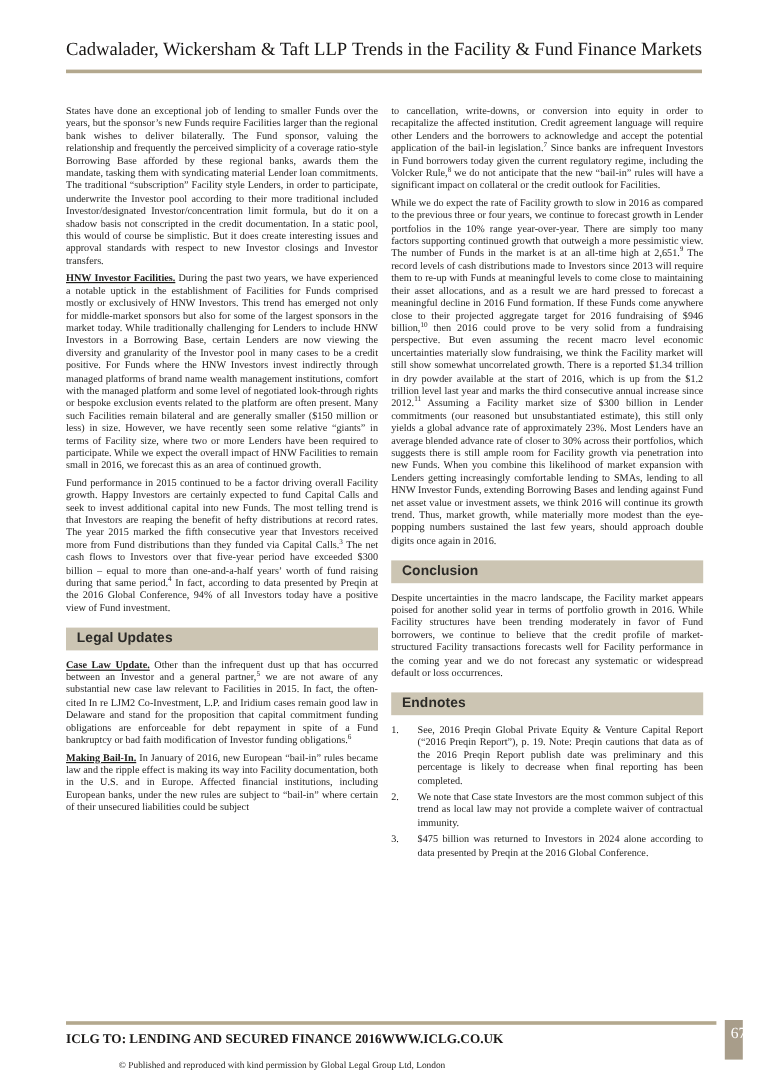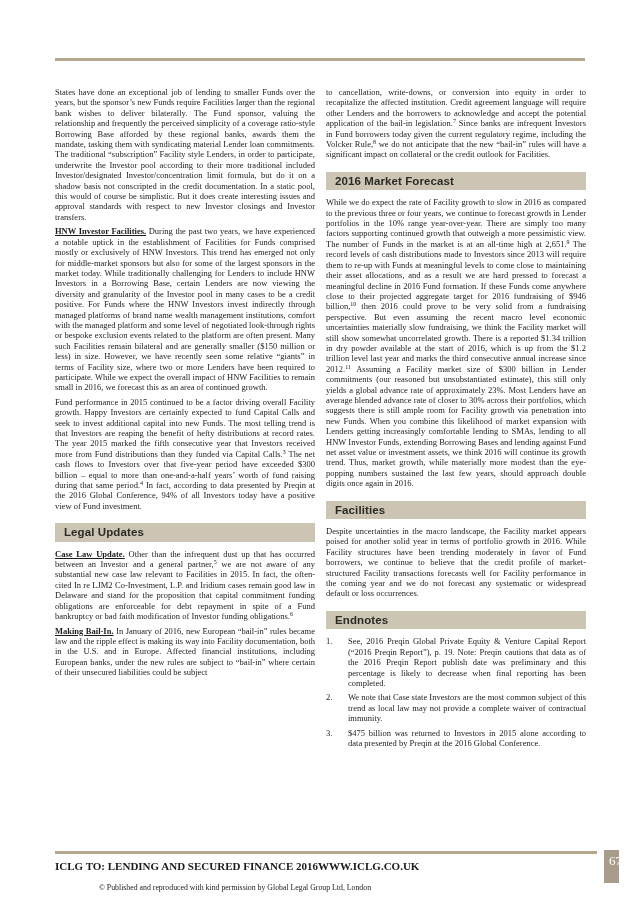--- a/index.html
+++ b/index.html
@@ -48,50 +48,53 @@
     background:var(--page_badge_bg,#a89d8a);color:#fff;
     font-family:"Liberation Serif","DejaVu Serif",serif;font-size:13px;
     padding:3px 0 0 5px;
   }
 </style>
 </head>
 <body>
 
 <div class="page">
 
+  <div class="header-row">
+    <span>Cadwalader, Wickersham &amp; Taft LLP</span>
+    <span>Trends in the Facility &amp; Fund Finance Markets</span>
+  </div>
   <div class="header-rule"></div>
 
   <div class="col col-left">
     <p class="body"><span>States have done an exceptional job of lending to smaller Funds over the years, but the sponsor’s new Funds require Facilities larger than the regional bank wishes to deliver bilaterally. The Fund sponsor, valuing the relationship and frequently the perceived simplicity of a coverage ratio-style Borrowing Base afforded by these regional banks, awards them the mandate, tasking them with syndicating material Lender loan commitments. The traditional “subscription” Facility style Lenders, in order to participate, underwrite the Investor pool according to their more traditional included Investor/designated Investor/concentration limit formula, but do it on a shadow basis not conscripted in the credit documentation. In a static pool, this would of course be simplistic. But it does create interesting issues and approval standards with respect to new Investor closings and Investor transfers.</span></p>
     <p class="body"><span class="seg-b seg-u">HNW Investor Facilities.</span><span> During the past two years, we have experienced a notable uptick in the establishment of Facilities for Funds comprised mostly or exclusively of HNW Investors. This trend has emerged not only for middle-market sponsors but also for some of the largest sponsors in the market today. While traditionally challenging for Lenders to include HNW Investors in a Borrowing Base, certain Lenders are now viewing the diversity and granularity of the Investor pool in many cases to be a credit positive. For Funds where the HNW Investors invest indirectly through managed platforms of brand name wealth management institutions, comfort with the managed platform and some level of negotiated look-through rights or bespoke exclusion events related to the platform are often present. Many such Facilities remain bilateral and are generally smaller ($150 million or less) in size. However, we have recently seen some relative “giants” in terms of Facility size, where two or more Lenders have been required to participate. While we expect the overall impact of HNW Facilities to remain small in 2016, we forecast this as an area of continued growth.</span></p>
     <p class="body"><span>Fund performance in 2015 continued to be a factor driving overall Facility growth. Happy Investors are certainly expected to fund Capital Calls and seek to invest additional capital into new Funds. The most telling trend is that Investors are reaping the benefit of hefty distributions at record rates. The year 2015 marked the fifth consecutive year that Investors received more from Fund distributions than they funded via Capital Calls.</span><span class="seg-sup">3</span><span> The net cash flows to Investors over that five-year period have exceeded $300 billion – equal to more than one-and-a-half years’ worth of fund raising during that same period.</span><span class="seg-sup">4</span><span> In fact, according to data presented by Preqin at the 2016 Global Conference, 94% of all Investors today have a positive view of Fund investment.</span></p>
     <div class="section-heading">Legal Updates</div>
     <p class="body"><span class="seg-b seg-u">Case Law Update.</span><span> Other than the infrequent dust up that has occurred between an Investor and a general partner,</span><span class="seg-sup">5</span><span> we are not aware of any substantial new case law relevant to Facilities in 2015. In fact, the often-cited </span><span class="seg-i">In re LJM2 Co-Investment, L.P.</span><span> and </span><span class="seg-i">Iridium</span><span> cases remain good law in Delaware and stand for the proposition that capital commitment funding obligations are enforceable for debt repayment in spite of a Fund bankruptcy or bad faith modification of Investor funding obligations.</span><span class="seg-sup">6</span></p>
     <p class="body"><span class="seg-b seg-u">Making Bail-In.</span><span> In January of 2016, new European “bail-in” rules became law and the ripple effect is making its way into Facility documentation, both in the U.S. and in Europe. Affected financial institutions, including European banks, under the new rules are subject to “bail-in” where certain of their unsecured liabilities could be subject</span></p>
   </div>
 
   <div class="col col-right">
     <p class="body"><span>to cancellation, write-downs, or conversion into equity in order to recapitalize the affected institution. Credit agreement language will require other Lenders and the borrowers to acknowledge and accept the potential application of the bail-in legislation.</span><span class="seg-sup">7</span><span> Since banks are infrequent Investors in Fund borrowers today given the current regulatory regime, including the Volcker Rule,</span><span class="seg-sup">8</span><span> we do not anticipate that the new “bail-in” rules will have a significant impact on collateral or the credit outlook for Facilities.</span></p>
-    <div class="section-heading">2016 Market Forecast</div>
     <p class="body"><span>While we do expect the rate of Facility growth to slow in 2016 as compared to the previous three or four years, we continue to forecast growth in Lender portfolios in the 10% range year-over-year. There are simply too many factors supporting continued growth that outweigh a more pessimistic view. The number of Funds in the market is at an all-time high at 2,651.</span><span class="seg-sup">9</span><span> The record levels of cash distributions made to Investors since 2013 will require them to re-up with Funds at meaningful levels to come close to maintaining their asset allocations, and as a result we are hard pressed to forecast a meaningful decline in 2016 Fund formation. If these Funds come anywhere close to their projected aggregate target for 2016 fundraising of $946 billion,</span><span class="seg-sup">10</span><span> then 2016 could prove to be very solid from a fundraising perspective. But even assuming the recent macro level economic uncertainties materially slow fundraising, we think the Facility market will still show somewhat uncorrelated growth. There is a reported $1.34 trillion in dry powder available at the start of 2016, which is up from the $1.2 trillion level last year and marks the third consecutive annual increase since 2012.</span><span class="seg-sup">11</span><span> Assuming a Facility market size of $300 billion in Lender commitments (our reasoned but unsubstantiated estimate), this still only yields a global advance rate of approximately 23%. Most Lenders have an average blended advance rate of closer to 30% across their portfolios, which suggests there is still ample room for Facility growth via penetration into new Funds. When you combine this likelihood of market expansion with Lenders getting increasingly comfortable lending to SMAs, lending to all HNW Investor Funds, extending Borrowing Bases and lending against Fund net asset value or investment assets, we think 2016 will continue its growth trend. Thus, market growth, while materially more modest than the eye-popping numbers sustained the last few years, should approach double digits once again in 2016.</span></p>
-    <div class="section-heading">Facilities</div>
+    <div class="section-heading">Conclusion</div>
     <p class="body"><span>Despite uncertainties in the macro landscape, the Facility market appears poised for another solid year in terms of portfolio growth in 2016. While Facility structures have been trending moderately in favor of Fund borrowers, we continue to believe that the credit profile of market-structured Facility transactions forecasts well for Facility performance in the coming year and we do not forecast any systematic or widespread default or loss occurrences.</span></p>
     <div class="section-heading">Endnotes</div>
 
     <div class="endnote">
       <span class="endnote-num">1.</span>
       <span class="endnote-text"><span class="seg-i">See</span><span>, 2016 Preqin Global Private Equity &amp; Venture Capital Report (“2016 Preqin Report”), p. 19. Note: Preqin cautions that data as of the 2016 Preqin Report publish date was preliminary and this percentage is likely to decrease when final reporting has been completed.</span></span>
     </div>
     <div class="endnote">
       <span class="endnote-num">2.</span>
       <span class="endnote-text"><span>We note that Case state Investors are the most common subject of this trend as local law may not provide a complete waiver of contractual immunity.</span></span>
     </div>
     <div class="endnote">
       <span class="endnote-num">3.</span>
-      <span class="endnote-text"><span>$475 billion was returned to Investors in 2015 alone according to data presented by Preqin at the 2016 Global Conference.</span></span>
+      <span class="endnote-text"><span>$475 billion was returned to Investors in 2024 alone according to data presented by Preqin at the 2016 Global Conference.</span></span>
     </div>
   </div>
 
   <div class="footer-rule"></div>
   <div class="footer-row">
     <span>ICLG TO: LENDING AND SECURED FINANCE 2016</span>
     <span>WWW.ICLG.CO.UK</span>
   </div>
   <div class="copyright">© Published and reproduced with kind permission by Global Legal Group Ltd, London</div>
   <div class="page-badge">67</div>

